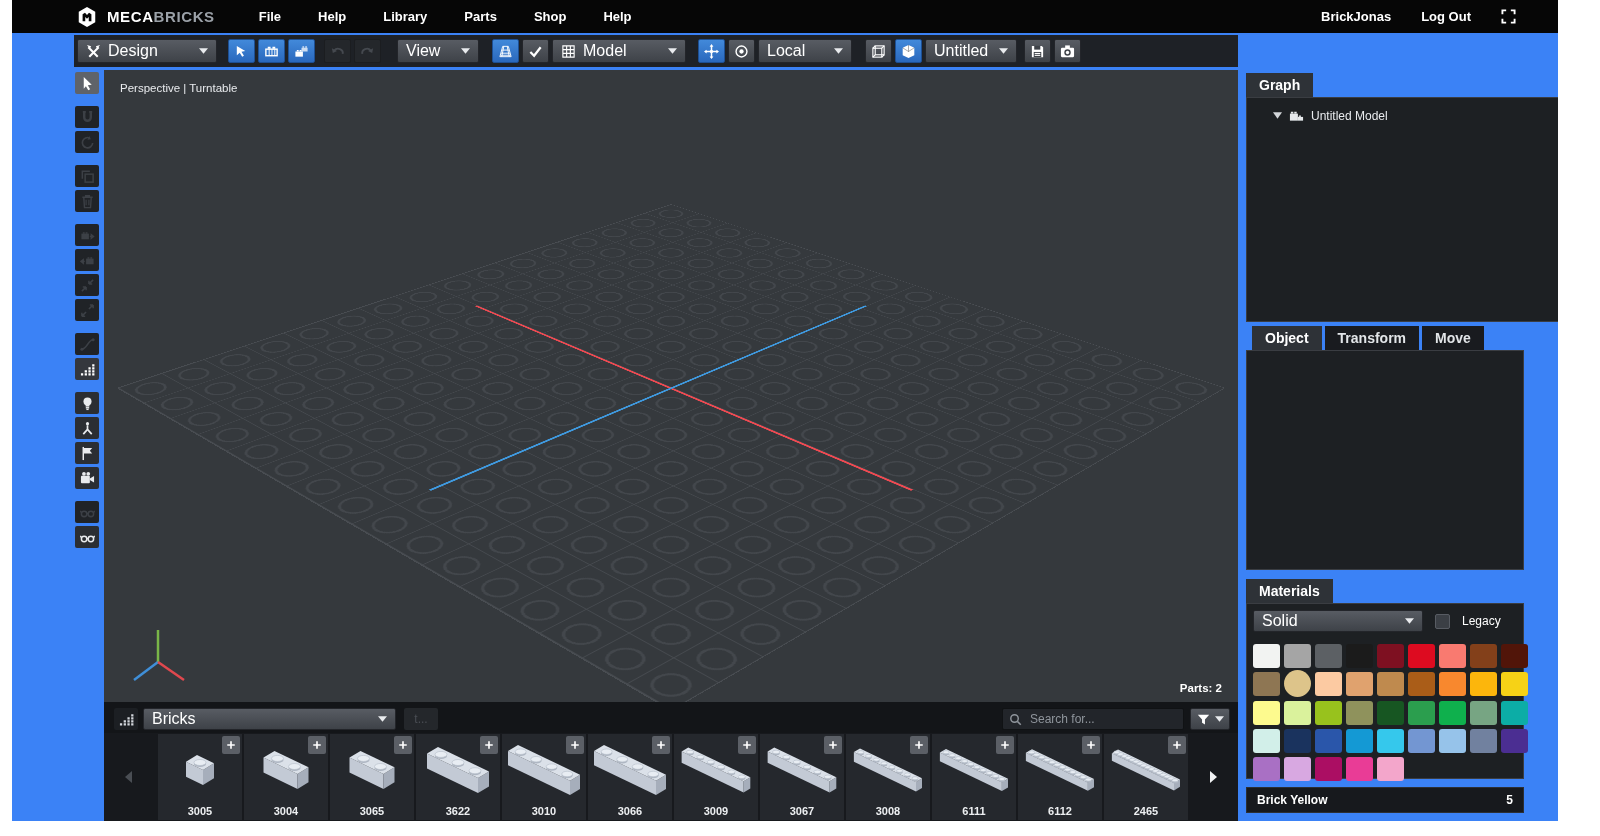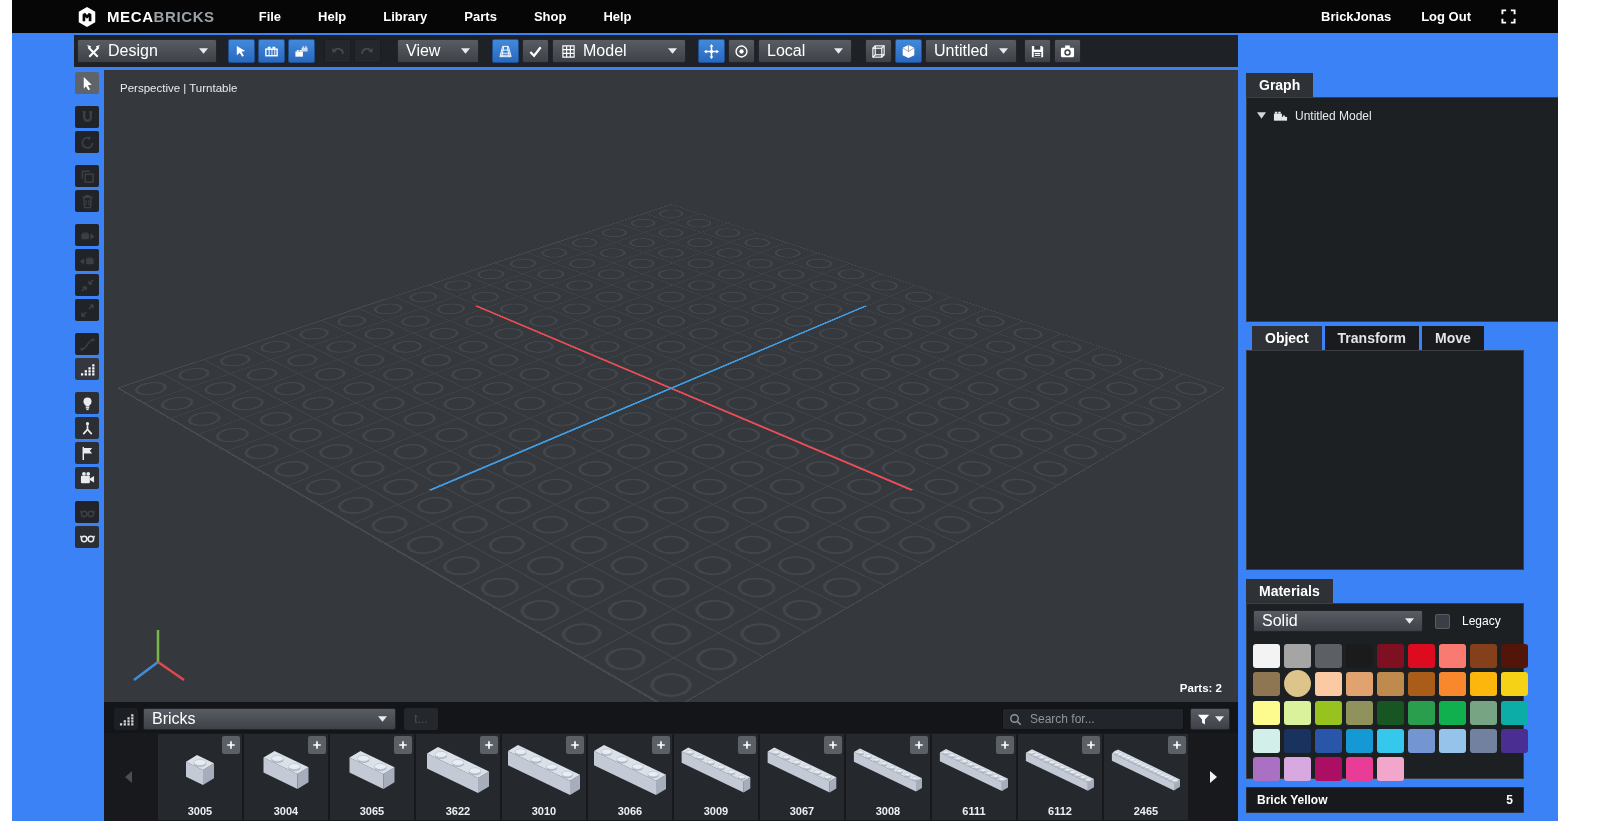--- a/index.html
+++ b/index.html
@@ -79,21 +79,21 @@
   .tile-plus{position:absolute;top:2px;right:2px;width:18px;height:18px;background:#5b5f66;border-radius:2px;color:#fff;display:flex;align-items:center;justify-content:center;cursor:pointer;}
   .tile-plus svg{width:10px;height:10px;}
   .tile-img{position:absolute;left:2px;top:8px;}
 
   
   .tab{height:24px;display:flex;align-items:center;padding:0 13px;font-size:14px;font-weight:bold;color:#fff;cursor:pointer;box-sizing:border-box;}
   .tab.active{background:#2e3237;}
   .tab.idle{background:#191b1f;color:#e2e5e8;}
   .panel{position:absolute;background:#1d2023;border:1px solid #3a3d42;box-sizing:border-box;}
   #graph-tab{position:absolute;left:1234px;top:73px;}
-  #graph-panel{left:1234px;top:97px;width:332px;height:225px;}
+  #graph-panel{left:1234px;top:97px;width:332px;height:225px;padding-left:16px;}
   .tree-row{display:flex;align-items:center;gap:7px;padding:10px 0 0 10px;cursor:pointer;}
   .tree-caret{width:9px;height:7px;color:#d2d5d9;}
   .tree-icon{width:15px;height:15px;color:#e6e9ec;}
   .tree-label{color:#e9ebee;font-size:12px;}
   #obj-tabs{position:absolute;left:1234px;top:326px;display:flex;gap:3px;margin-left:6px;}
   #obj-panel{left:1234px;top:350px;width:278px;height:220px;}
   #mat-tab{position:absolute;left:1234px;top:579px;}
   #mat-panel{left:1234px;top:603px;width:278px;height:176px;}
   #solid-row{display:flex;align-items:center;padding:6px;gap:12px;}
   #solid-drop{width:170px;height:22px;}

